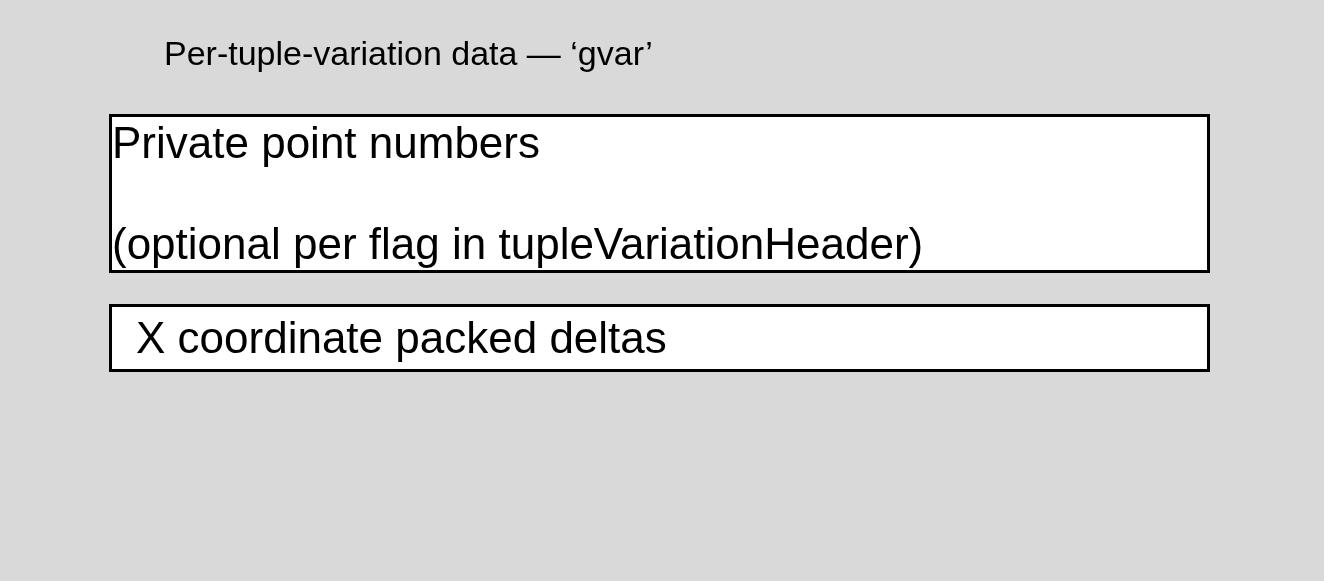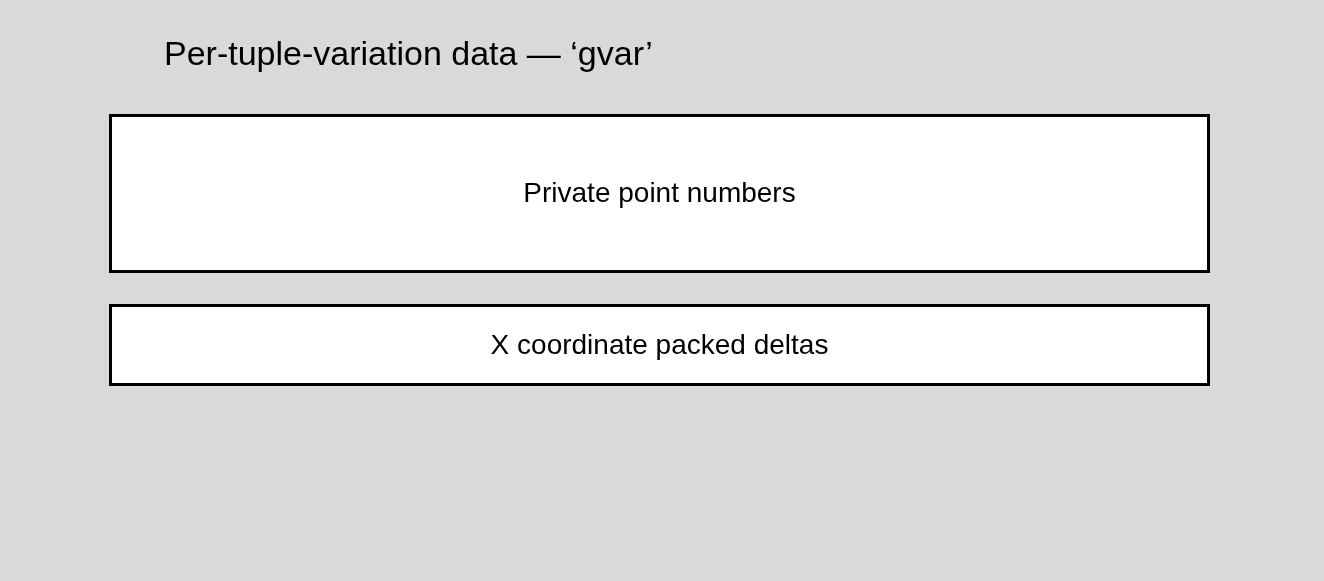--- a/index.html
+++ b/index.html
@@ -33,52 +33,54 @@
   }
   .box {
     position: absolute;
     left: 109px;
     width: 1101px;
     box-sizing: border-box;
     background: var(--box-fill);
     border: 3px solid var(--box-border);
     display: flex;
     flex-direction: column;
-    align-items: center;
+    align-items: flex-start;
     justify-content: center;
     text-align: center;
-    font-size: 28px;
+    font-size: 44px;
     line-height: 1.72;
     gap: 25px;
   }
   .box-private {
     top: 114px;
     height: 159px;
   }
   .box-xdeltas {
     top: 304px;
-    height: 82px;
+    height: 68px;
+    padding-left: 24px;
   }
   .box-ydeltas {
     top: 421px;
     height: 87px;
   }
   .box-line {
     white-space: nowrap;
   }
 </style>
 </head>
 <body>
 
 <div class="canvas">
 
   <div class="diagram-title">Per-tuple-variation data — ‘gvar’</div>
 
   <div class="box box-private">
     <div class="box-line">Private point numbers</div>
+    <div class="box-line">(optional per flag in tupleVariationHeader)</div>
   </div>
 
   <div class="box box-xdeltas">
     <div class="box-line">X coordinate packed deltas</div>
   </div>
 
 
 </div>
 
 </body></html>

